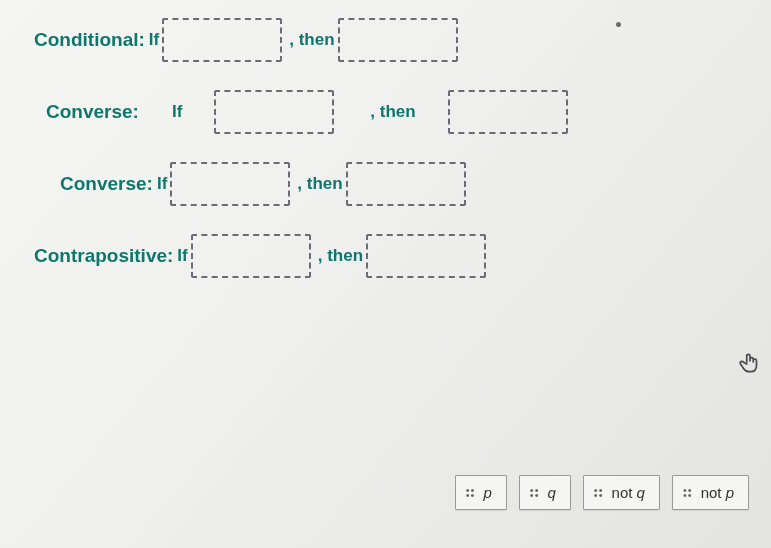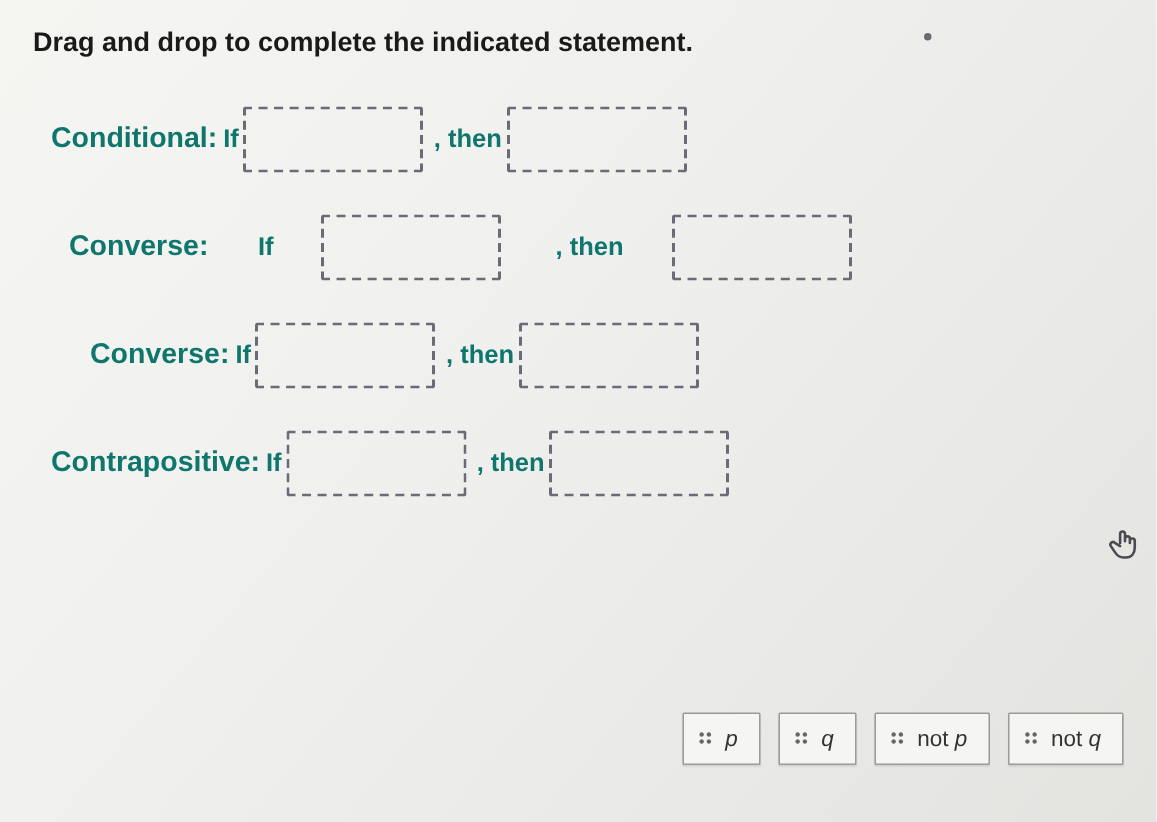--- a/index.html
+++ b/index.html
@@ -100,21 +100,20 @@
       border-radius: 50%;
       background: #6b6b6f;
     }
     .dot1 { top: 22px; right: 150px; }
   </style>
 </head>
 <body>
 
 <div class="page">
 
-  <div class="instruction">Drag and drop to complete the indicated statement.</div>
 
   <div class="dot dot1"></div>
 
   <div class="row indent-conditional">
     <span class="label">Conditional:</span>
     <span class="if-text">If</span>
     <span class="dropzone" title=""></span>
     <span class="then-text">, then</span>
     <span class="dropzone" title=""></span>
   </div>
@@ -155,19 +154,19 @@
   <div class="tile">
     <span class="grip"></span>
     <span class="tile-text var-i">p</span>
   </div>
   <div class="tile">
     <span class="grip"></span>
     <span class="tile-text var-i">q</span>
   </div>
   <div class="tile">
     <span class="grip"></span>
-    <span class="tile-text"><span>not <i>p</i></span></span>
+    <span class="tile-text"><span>not <i>q</i></span></span>
   </div>
   <div class="tile">
     <span class="grip"></span>
-    <span class="tile-text"><span>not <i>q</i></span></span>
+    <span class="tile-text"><span>not <i>p</i></span></span>
   </div>
 </div>
 
 </body></html>

